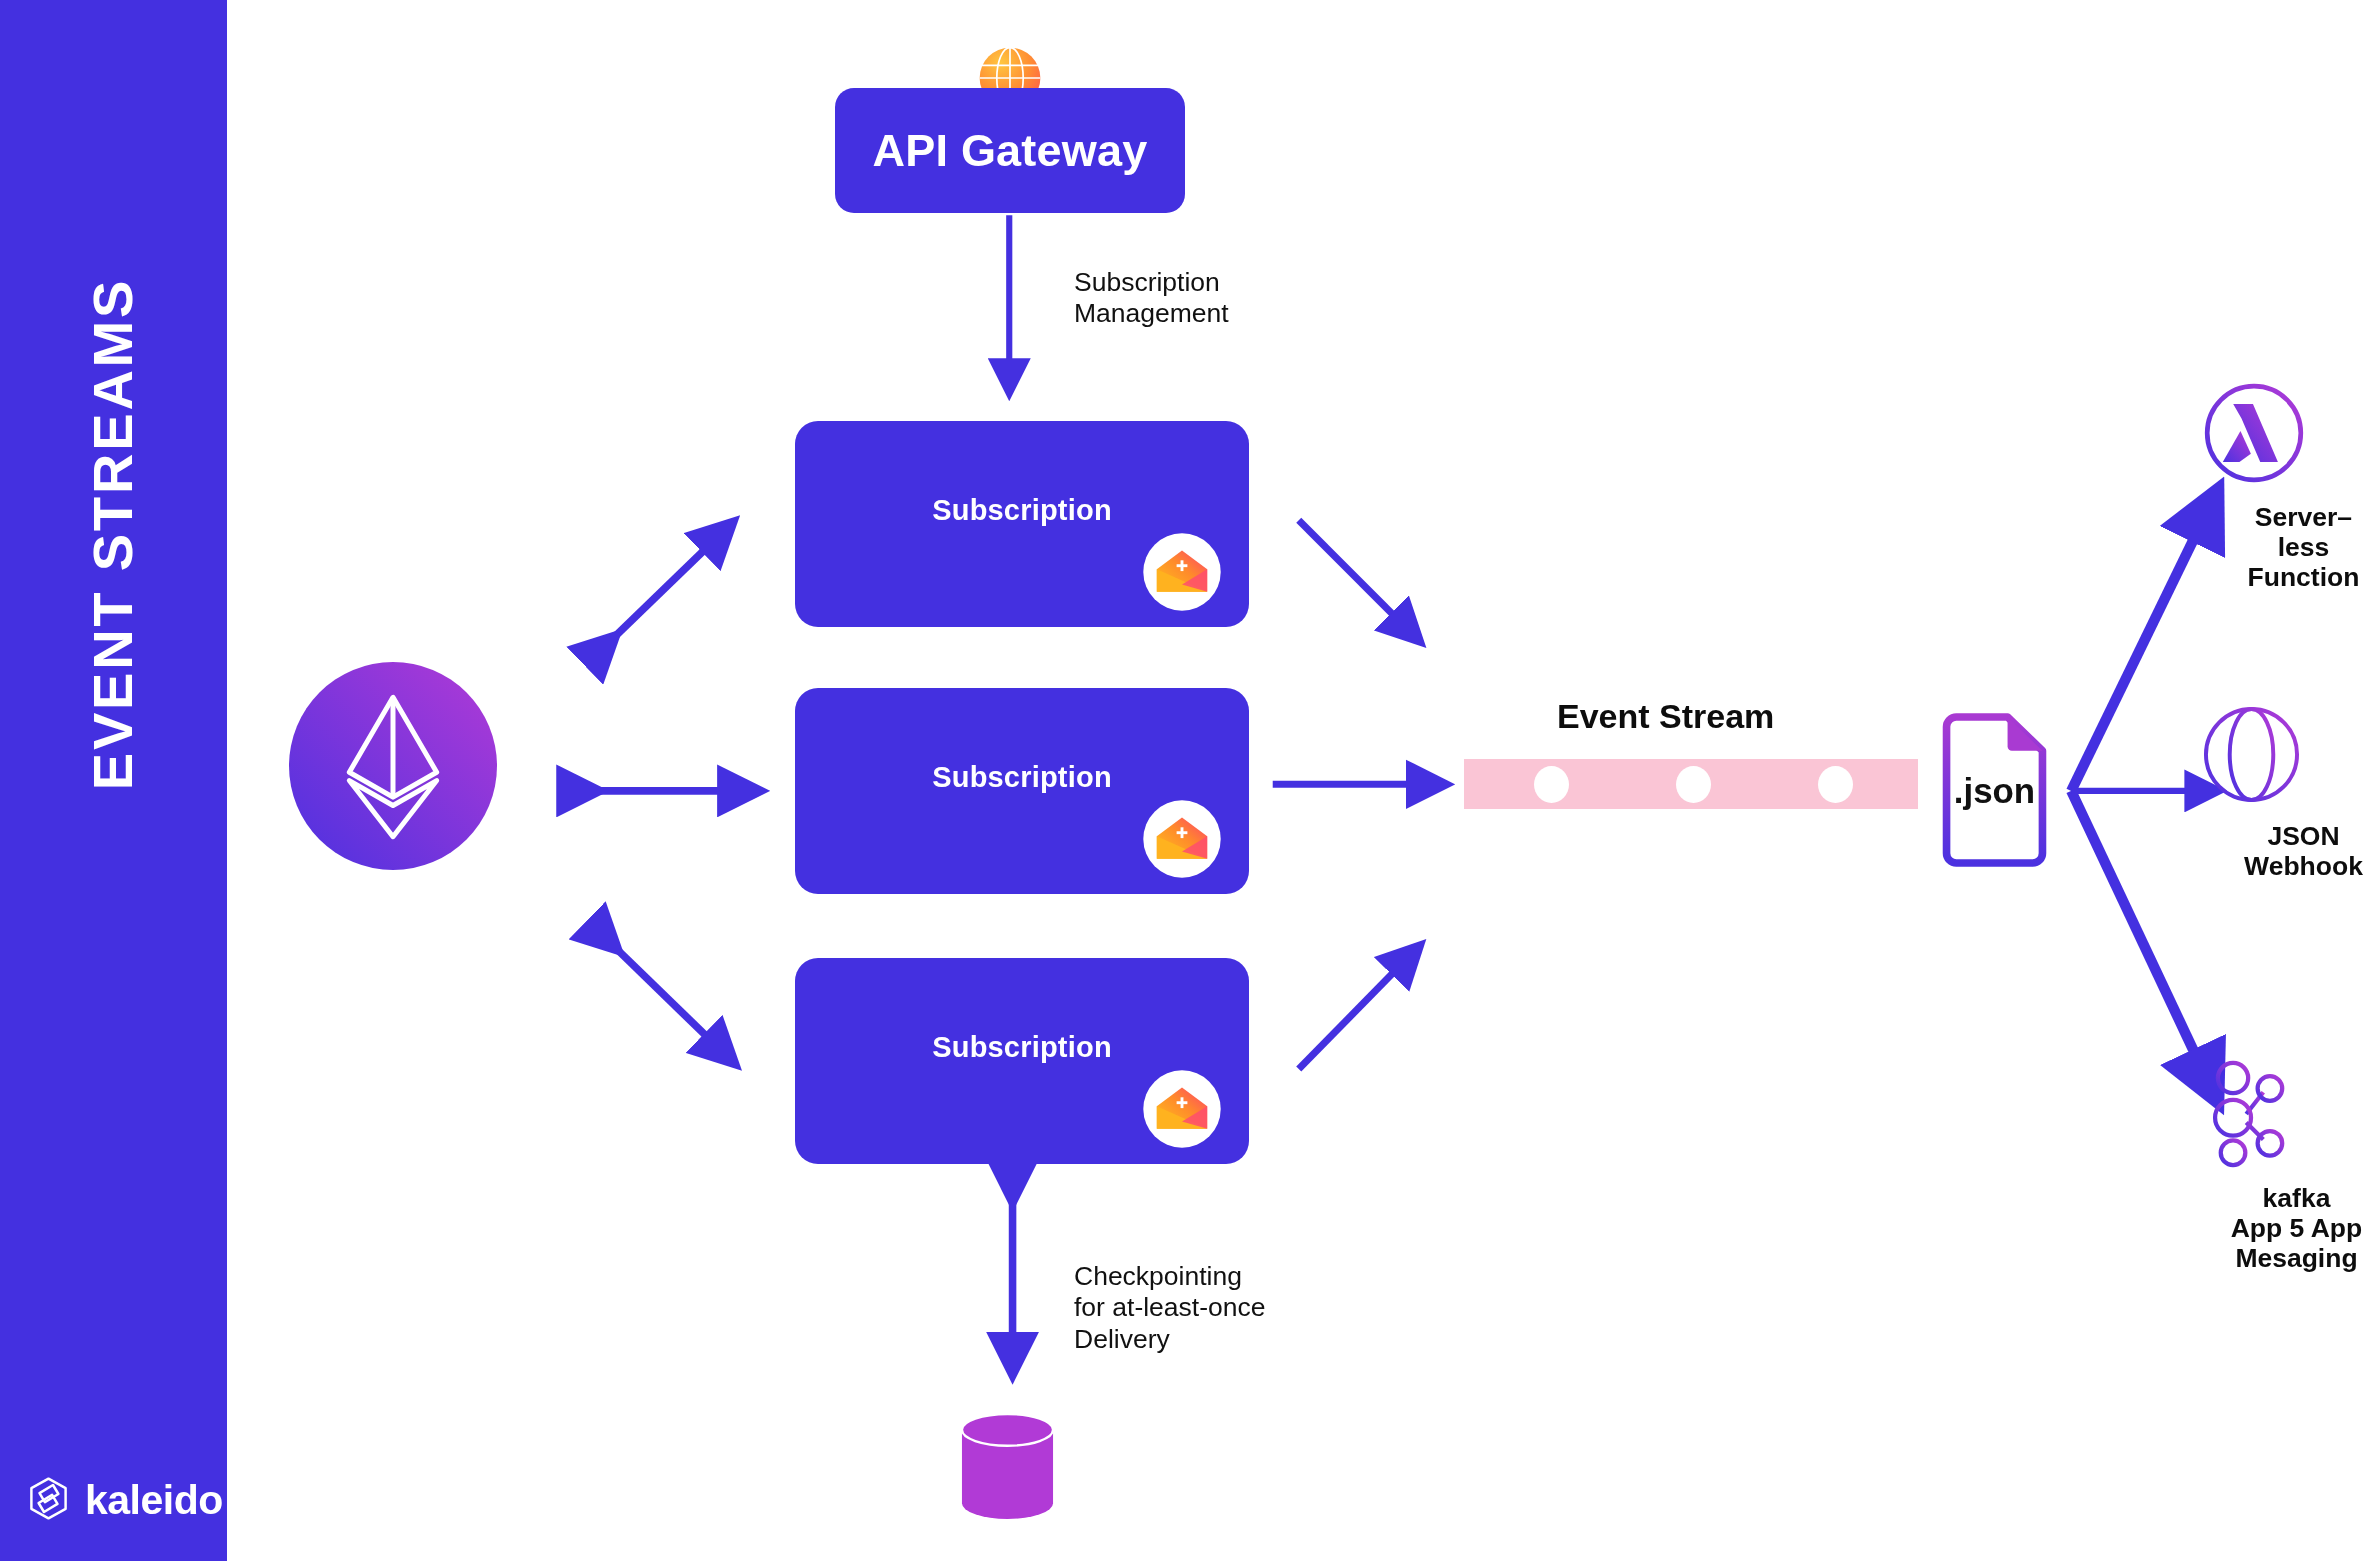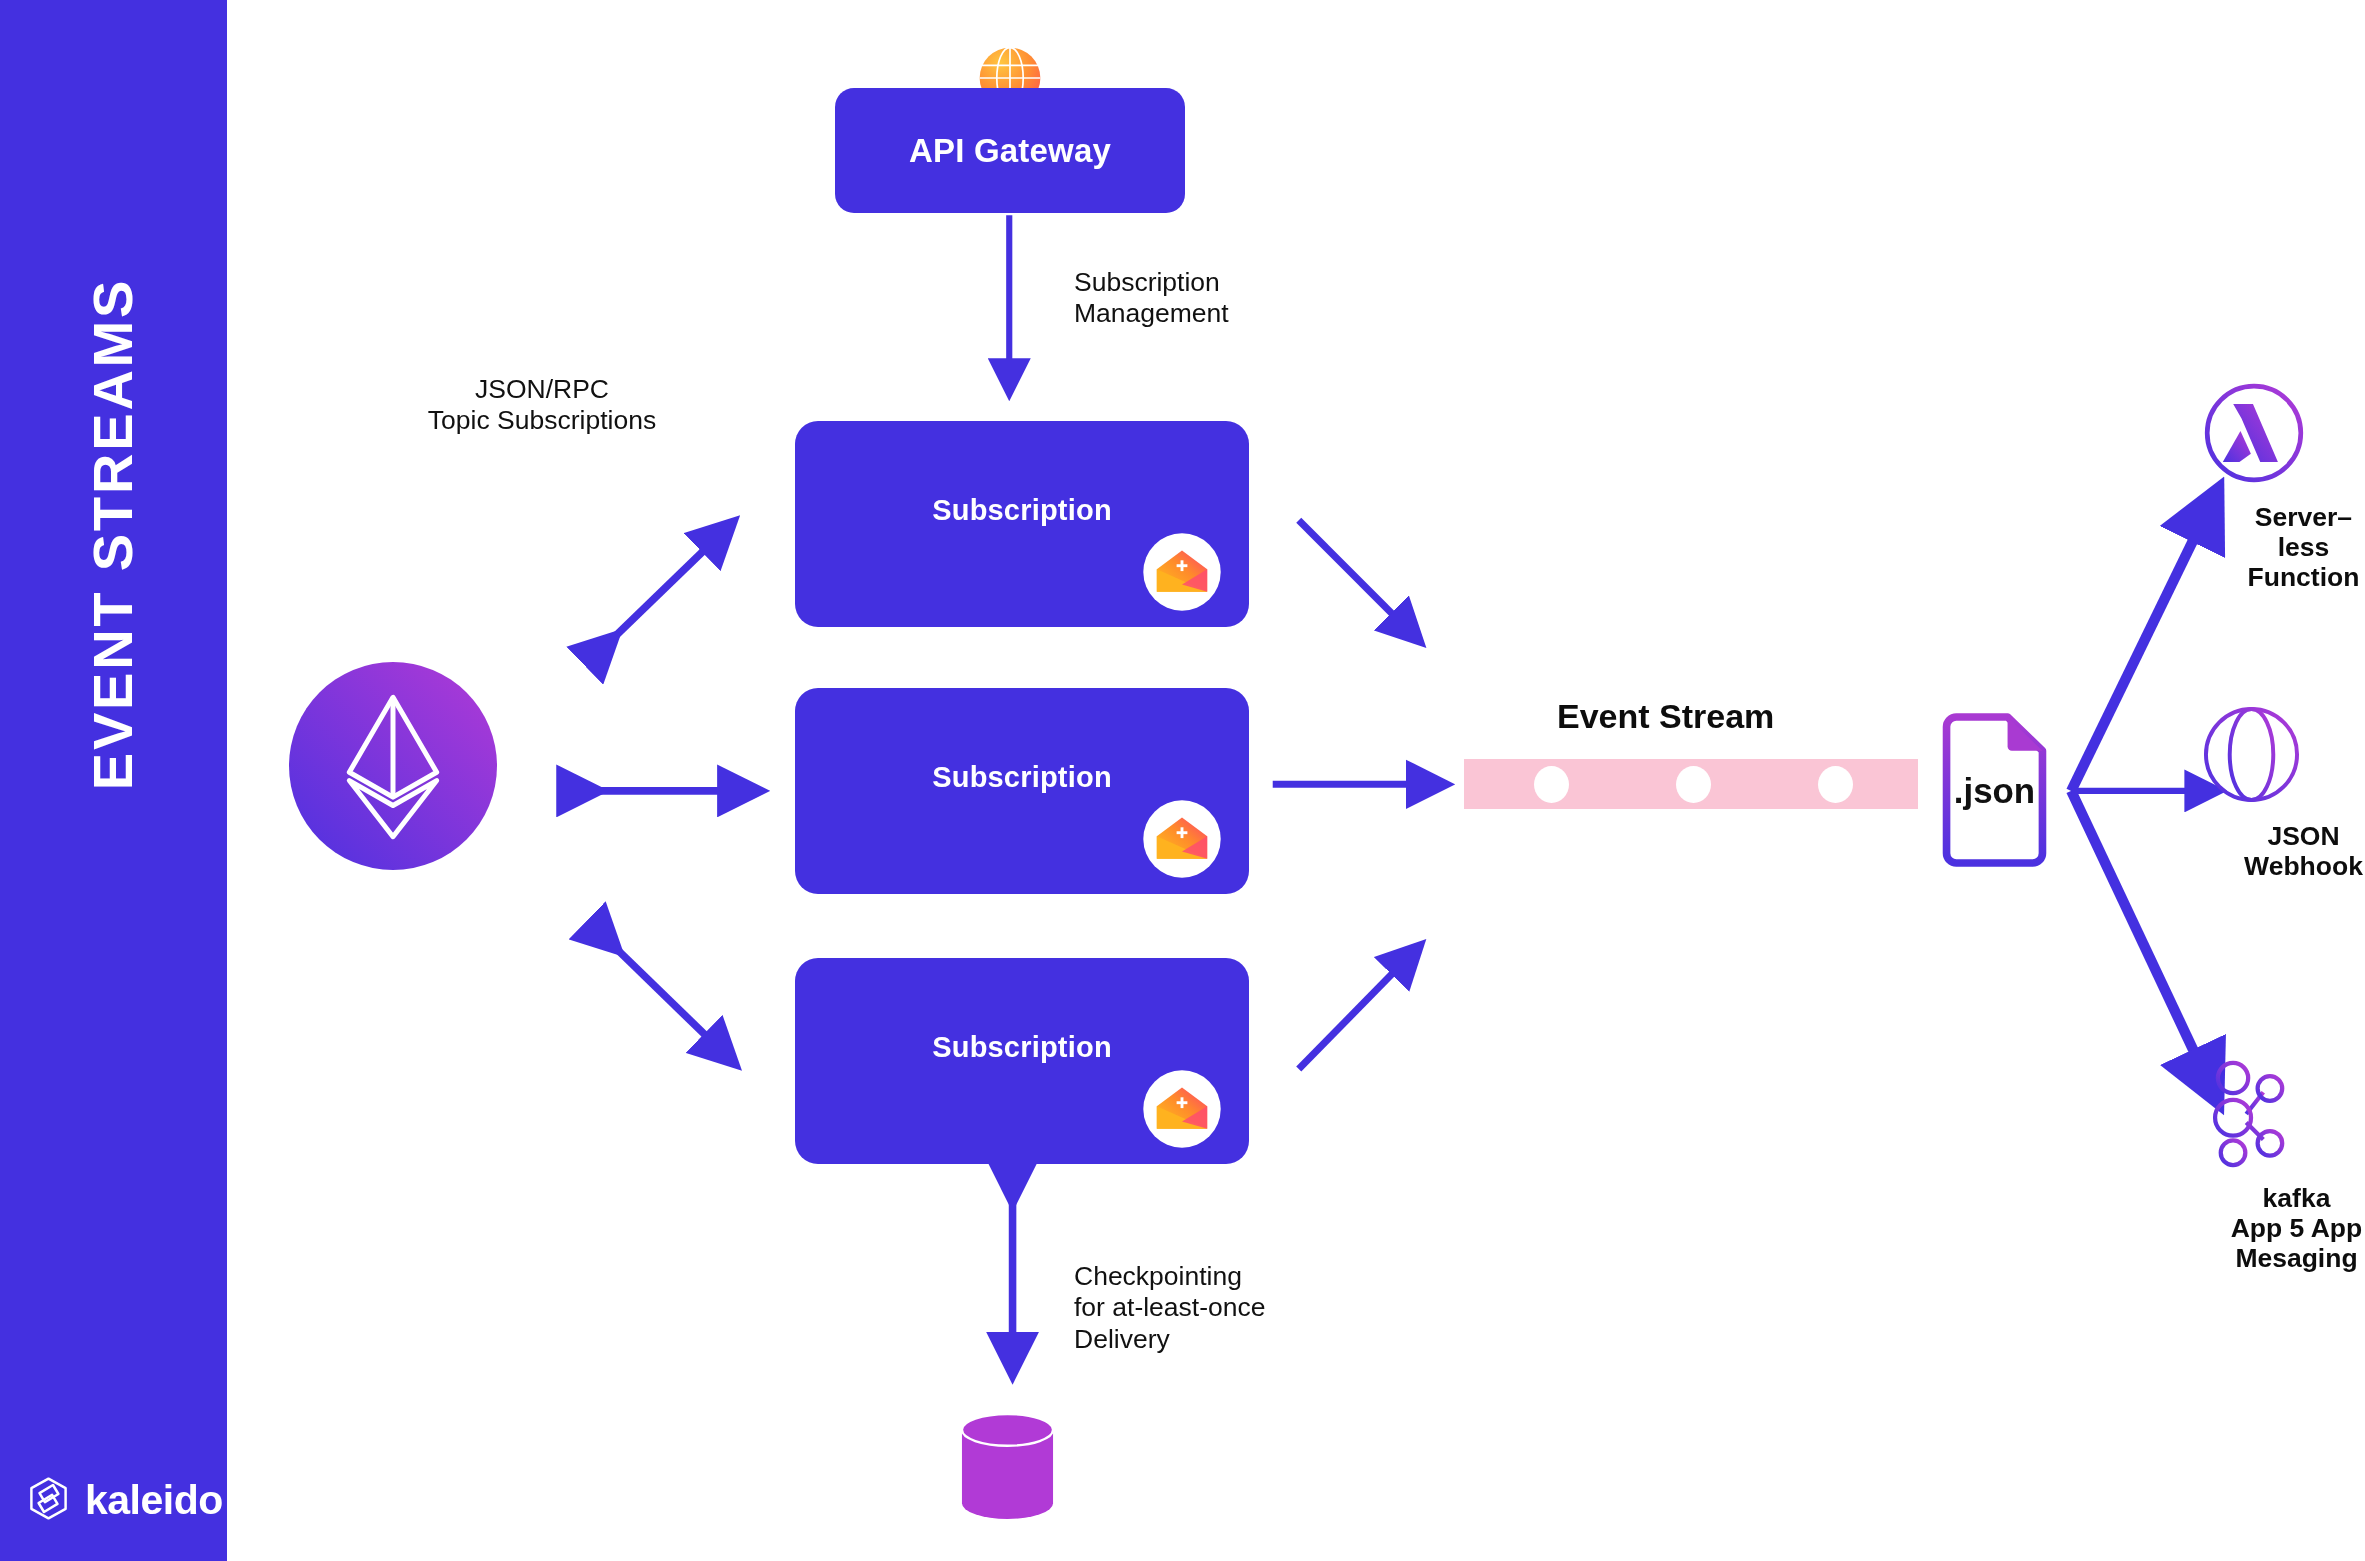--- a/index.html
+++ b/index.html
@@ -21,21 +21,21 @@
   .abs{position:absolute;}
   .node{
     background:#4430e0;border-radius:19px;color:#fff;
     display:flex;align-items:center;justify-content:center;
     font-weight:700;position:absolute;
   }
   .node-label{font-size:30px;letter-spacing:0.2px;}
 
   
   #api-gw{left:835px;top:88px;width:350px;height:125px;}
-  #api-gw .node-label{font-size:33px;}
+  #api-gw .node-label{font-size:45px;}
   #globe-top{position:absolute;left:977px;top:45px;width:66px;height:66px;}
 
   
   .sub-card{width:454px;height:206px;border-radius:23px;}
   .sub-card .node-label{font-size:29px;position:absolute;left:0;right:0;text-align:center;top:73px;}
   .sub-card .env{position:absolute;right:22px;bottom:10.4px;width:90px;height:90px;}
   #sub1{left:795px;top:421px;}
   #sub2{left:795px;top:688px;}
   #sub3{left:795px;top:958px;}
 
@@ -309,24 +309,20 @@
       <span style="white-space:pre-line">kafka
 App 5 App
 Mesaging</span>
     </div>
   </div>
 
   <div class="lbl" id="lbl-subman">
     <span style="white-space:pre-line">Subscription
 Management</span>
   </div>
-  <div class="lbl" id="lbl-jsonrpc">
-    <span style="white-space:pre-line">JSON/RPC
-Topic Subscriptions</span>
-  </div>
   <div class="lbl" id="lbl-ckpt">
     <span style="white-space:pre-line">Checkpointing
 for at-least-once
 Delivery</span>
   </div>
 
 </div>
 
 
 </body></html>

